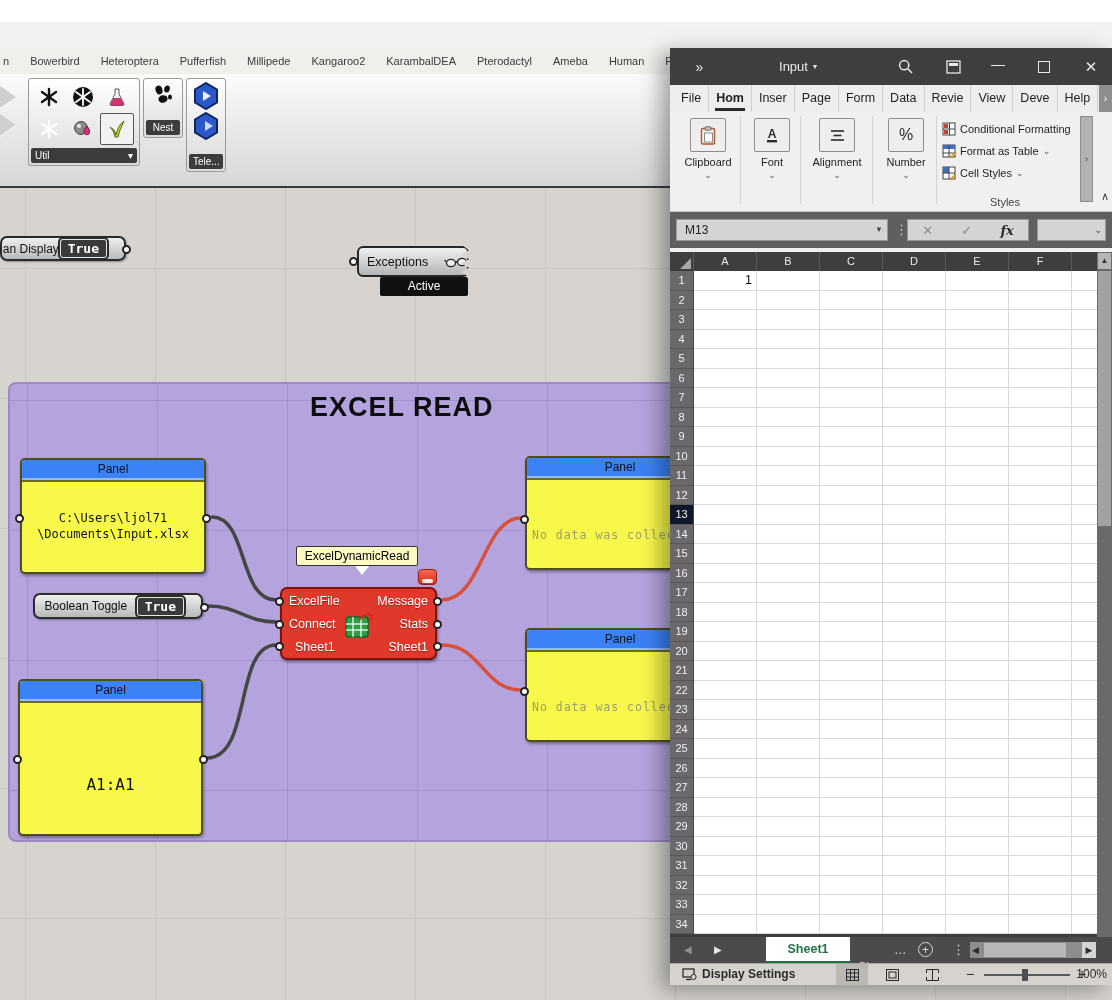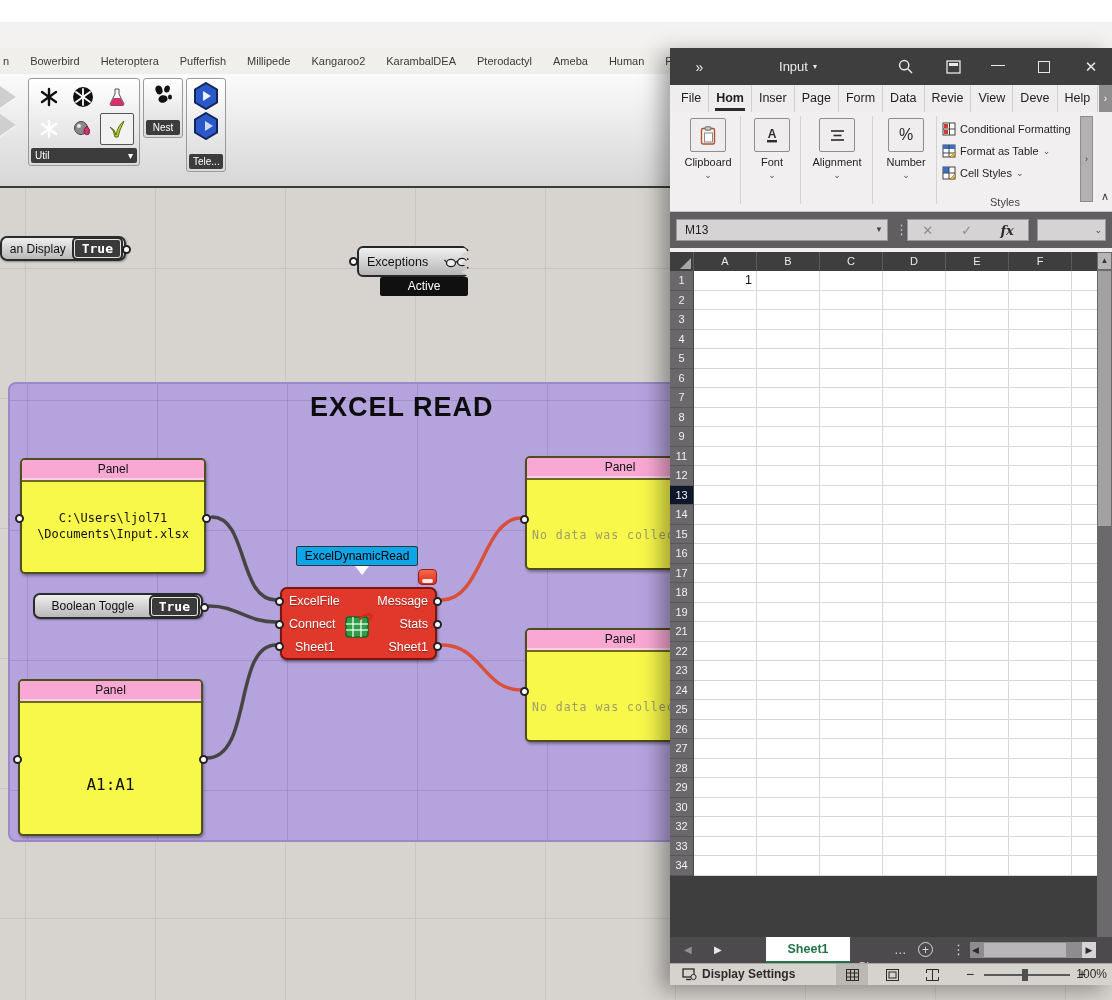--- a/index.html
+++ b/index.html
@@ -40,59 +40,59 @@
     border:2px solid #9b89c8;border-radius:8px;box-sizing:border-box;
     background-image:linear-gradient(rgba(80,60,140,.18) 1px,transparent 1px),
                      linear-gradient(90deg,rgba(80,60,140,.18) 1px,transparent 1px);
     background-size:130px 130px;background-position:17px 16px;}
   #group-title{left:310px;top:392px;font-size:27px;font-weight:bold;color:#0d0d0d;letter-spacing:1px;}
 
   #wires{left:0;top:0;width:1112px;height:1000px;pointer-events:none;}
 
   .gh-panel{background:#f8f84b;border:2px solid #4e4e1c;border-radius:5px;
     box-shadow:1px 2px 3px rgba(0,0,0,.35);box-sizing:border-box;}
-  .gh-panel-header{height:20px;background:#f9a8d4;border-bottom:2px solid #6d6a22;
+  .gh-panel-header{height:20px;background:#3b82f6;border-bottom:2px solid #6d6a22;
     font-size:12px;color:#111;text-align:center;line-height:19px;border-radius:3px 3px 0 0;
     box-shadow:inset 0 -2px 0 rgba(255,255,255,.45);}
   .gh-panel-body{position:relative;font-family:"DejaVu Sans Mono",monospace;color:#111;}
   .nub{position:absolute;width:9px;height:9px;background:#fff;border:2px solid #222;
     border-radius:50%;box-sizing:border-box;}
 
   #panel-path{left:20px;top:458px;width:186px;height:116px;}
   #panel-path .gh-panel-body{font-size:12px;line-height:16px;text-align:center;padding-top:28px;}
   #panel-range{left:18px;top:679px;width:185px;height:157px;}
   #panel-range .gh-panel-body{font-size:16px;text-align:center;padding-top:72px;}
   #panel-out-top{left:525px;top:456px;width:190px;height:114px;}
   #panel-out-bot{left:525px;top:628px;width:190px;height:114px;}
   .nodata{font-size:11.5px;color:#9c9c6e;padding:48px 0 0 5px;letter-spacing:1px;white-space:nowrap;}
 
   .gh-toggle{background:linear-gradient(#efefef,#b9b9b9);border:2px solid #2b2b2b;border-radius:7px;
     box-sizing:border-box;display:flex;align-items:center;box-shadow:1px 1px 2px rgba(0,0,0,.35);}
   .gh-toggle .tlabel{font-size:12px;color:#111;flex:1;text-align:center;}
   .gh-toggle .tval{background:#3a3a3a;border:1px solid #e6e6e6;outline:2px solid #2b2b2b;border-radius:3px;
     color:#fff;font-family:"DejaVu Sans Mono",monospace;font-size:13px;font-weight:bold;
-    padding:0 7px;margin-right:3px;line-height:17px;}
+    padding:0 7px;margin-right:17px;line-height:17px;}
   #toggle-partial{left:0;top:236px;width:126px;height:25px;}
   #toggle-main{left:33px;top:593px;width:170px;height:26px;}
 
   #exceptions{left:357px;top:246px;width:112px;height:31px;
     background:linear-gradient(#f0f0f0,#b5b5b5);border:2px solid #262626;border-radius:6px;
     box-sizing:border-box;display:flex;align-items:center;padding-left:8px;gap:16px;
     clip-path:polygon(0 0,95% 0,100% 14%,93% 28%,100% 42%,93% 56%,100% 70%,93% 84%,100% 100%,0 100%);}
   #exceptions .elabel{font-size:12.5px;color:#111;}
   #active-tag{left:380px;top:277px;width:88px;height:19px;background:#101010;color:#fff;
     font-size:12px;text-align:center;line-height:19px;border-radius:2px;}
 
   #component{left:280px;top:587px;width:157px;height:73px;background:#e0392c;
     border:2px solid #7d150d;border-radius:7px;box-sizing:border-box;
     box-shadow:1px 2px 3px rgba(0,0,0,.4);}
   .crow{height:23px;display:flex;justify-content:space-between;align-items:center;
     font-size:12.5px;color:#fff;text-shadow:0 1px 1px rgba(0,0,0,.4);padding:0 7px;}
   #comp-icon{position:absolute;left:62px;top:22px;}
-  #comp-tooltip{left:296px;top:546px;width:122px;height:20px;background:#0ea5e9;border:1px solid #333;
+  #comp-tooltip{left:296px;top:546px;width:122px;height:20px;background:#fef9c3;border:1px solid #333;
     font-size:12px;text-align:center;line-height:19px;border-radius:2px;box-sizing:border-box;}
   #comp-tooltip:after{content:"";position:absolute;left:58px;top:19px;border:7px solid transparent;
     border-top:9px solid #fff;}
   #balloon{left:418px;top:569px;width:19px;height:16px;background:linear-gradient(#f4694f,#dc2c1a);
     border:1px solid #9b2014;border-radius:4px;box-sizing:border-box;}
   #balloon:after{content:"";position:absolute;left:3px;top:9px;width:11px;height:4px;background:#fceae6;border-radius:2px;}
 
   
   #excel{left:670px;top:48px;width:442px;height:937px;background:#f1eff0;
     box-shadow:-9px 5px 20px rgba(0,0,0,.35);overflow:hidden;}
@@ -652,20 +652,30 @@
         <div class="row-h">9</div>
         <div class="cell"></div>
         <div class="cell"></div>
         <div class="cell"></div>
         <div class="cell"></div>
         <div class="cell"></div>
         <div class="cell"></div>
         <div class="cell partial"></div>
       </div>
       <div class="grid-row">
+        <div class="row-h">10</div>
+        <div class="cell"></div>
+        <div class="cell"></div>
+        <div class="cell"></div>
+        <div class="cell"></div>
+        <div class="cell"></div>
+        <div class="cell"></div>
+        <div class="cell partial"></div>
+      </div>
+      <div class="grid-row">
         <div class="row-h">11</div>
         <div class="cell"></div>
         <div class="cell"></div>
         <div class="cell"></div>
         <div class="cell"></div>
         <div class="cell"></div>
         <div class="cell"></div>
         <div class="cell partial"></div>
       </div>
       <div class="grid-row">
@@ -742,20 +752,30 @@
         <div class="row-h">19</div>
         <div class="cell"></div>
         <div class="cell"></div>
         <div class="cell"></div>
         <div class="cell"></div>
         <div class="cell"></div>
         <div class="cell"></div>
         <div class="cell partial"></div>
       </div>
       <div class="grid-row">
+        <div class="row-h">20</div>
+        <div class="cell"></div>
+        <div class="cell"></div>
+        <div class="cell"></div>
+        <div class="cell"></div>
+        <div class="cell"></div>
+        <div class="cell"></div>
+        <div class="cell partial"></div>
+      </div>
+      <div class="grid-row">
         <div class="row-h">21</div>
         <div class="cell"></div>
         <div class="cell"></div>
         <div class="cell"></div>
         <div class="cell"></div>
         <div class="cell"></div>
         <div class="cell"></div>
         <div class="cell partial"></div>
       </div>
       <div class="grid-row">
@@ -833,20 +853,30 @@
         <div class="cell"></div>
         <div class="cell"></div>
         <div class="cell"></div>
         <div class="cell"></div>
         <div class="cell"></div>
         <div class="cell"></div>
         <div class="cell partial"></div>
       </div>
       <div class="grid-row">
         <div class="row-h">30</div>
+        <div class="cell"></div>
+        <div class="cell"></div>
+        <div class="cell"></div>
+        <div class="cell"></div>
+        <div class="cell"></div>
+        <div class="cell"></div>
+        <div class="cell partial"></div>
+      </div>
+      <div class="grid-row">
+        <div class="row-h">31</div>
         <div class="cell"></div>
         <div class="cell"></div>
         <div class="cell"></div>
         <div class="cell"></div>
         <div class="cell"></div>
         <div class="cell"></div>
         <div class="cell partial"></div>
       </div>
       <div class="grid-row">
         <div class="row-h">32</div>

